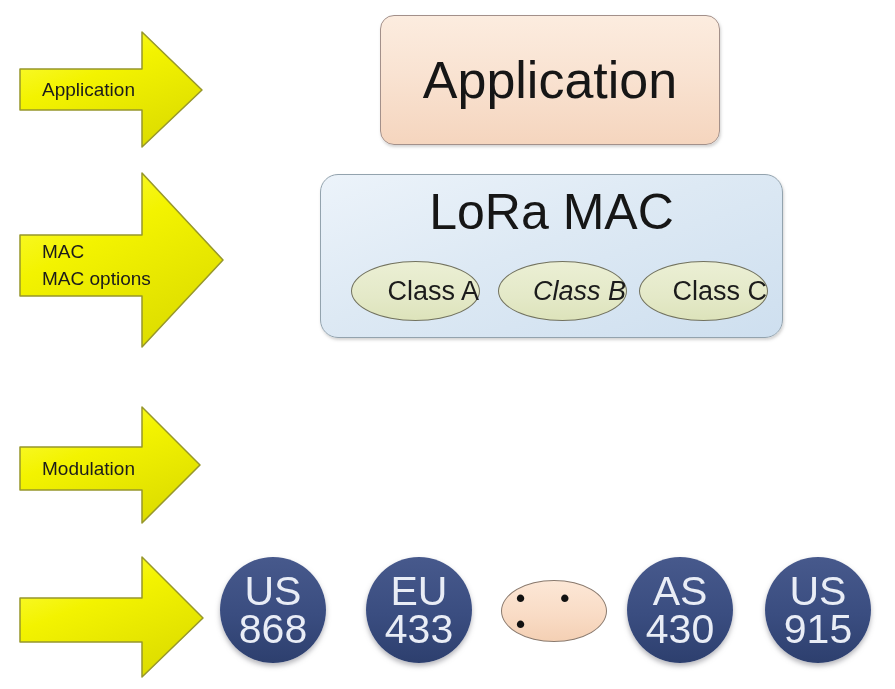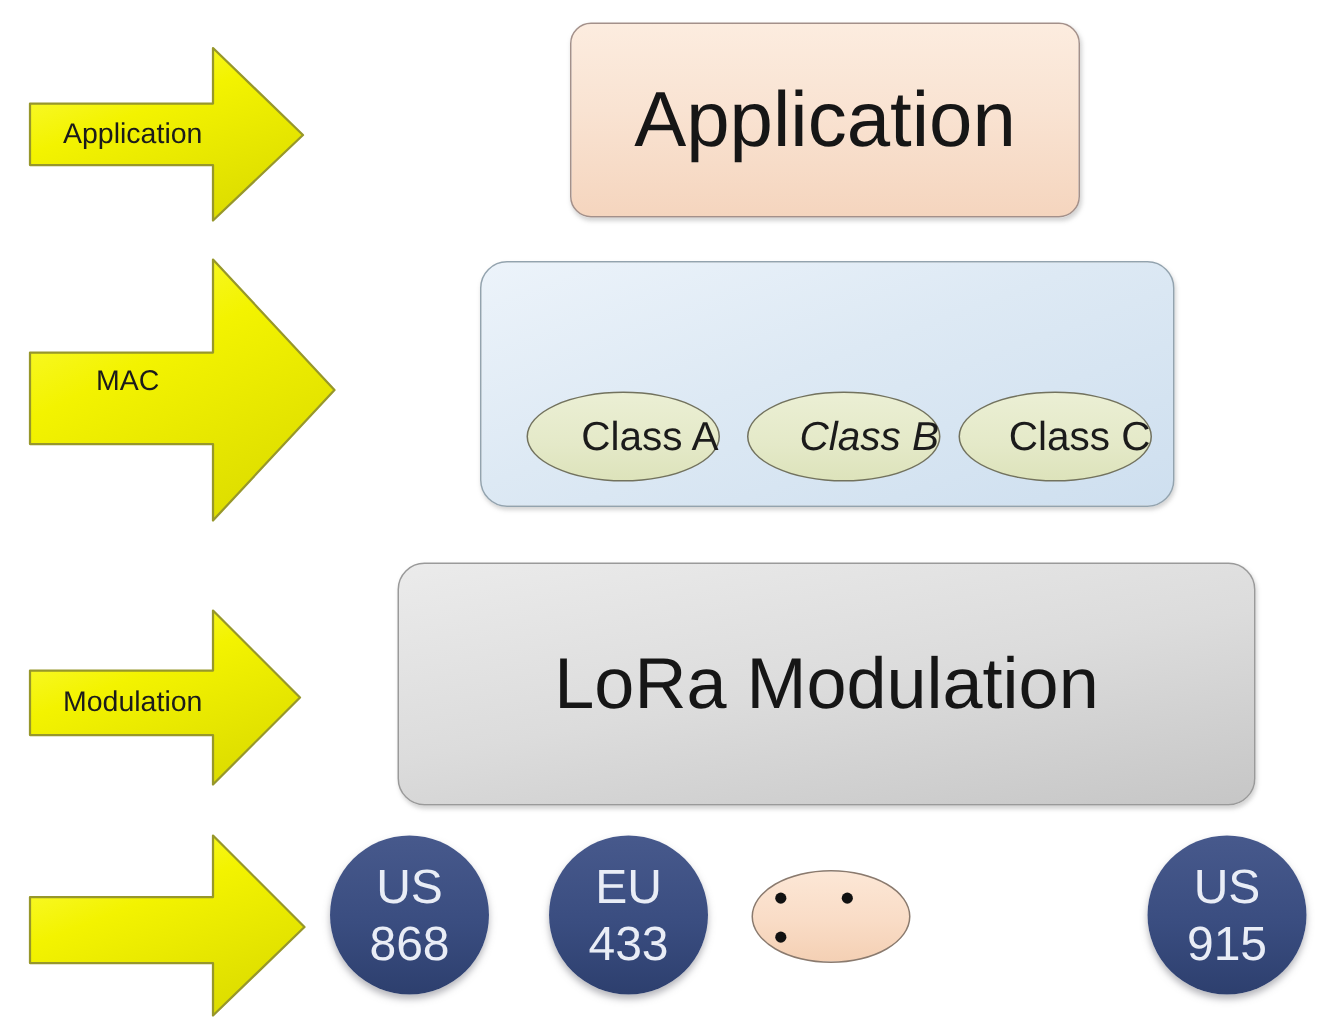--- a/index.html
+++ b/index.html
@@ -76,21 +76,21 @@
   
   .band-circle {
     position: absolute;
     width: 106px; height: 106px;
     border-radius: 50%;
     background: linear-gradient(180deg, #47598c 0%, #3a4d80 55%, #2d3f6e 100%);
     box-shadow: 0 3px 5px rgba(110,110,120,0.5);
     display: flex; flex-direction: column;
     align-items: center; justify-content: center;
     color: #e9edf6;
-    font-size: 32px; line-height: 38px;
+    font-size: 41px; line-height: 38px;
     text-align: center;
   }
   .dots-ellipse {
     position: absolute;
     left: 501px; top: 580px; width: 104px; height: 60px;
     border: 1.5px solid #8a7a6e;
     border-radius: 50%;
     background: linear-gradient(180deg, #fce7d6 0%, #f9dcc6 55%, #f4d0b4 100%);
     display: flex; align-items: center; justify-content: center;
   }
@@ -125,22 +125,23 @@
   <svg class="arrow-svg" style="left:18px; top:171px;" width="210" height="180">
     <defs>
       <linearGradient id="ag2" x1="0" y1="0" x2="0.6" y2="1">
         <stop offset="0" stop-color="#fdfd4a"></stop>
           <stop offset="0.45" stop-color="#f3f300"></stop>
           <stop offset="1" stop-color="#dede00"></stop>
       </linearGradient>
     </defs>
     <polygon points="2,64 124,64 124,2 205,89 124,176 124,125 2,125" fill="url(#ag2)" stroke="#97972b" stroke-width="1.5" stroke-linejoin="round"></polygon>
   </svg>
-  <div class="arrow-label" style="left:42px; top:222px; height:64px;margin-left:22px;">
+  <div class="arrow-label" style="left:42px; top:233px; height:64px;">
     <span>MAC</span>
+    <span>MAC options</span>
   </div>
 
   <svg class="arrow-svg" style="left:18px; top:405px;" width="186" height="122">
     <defs>
       <linearGradient id="ag3" x1="0" y1="0" x2="0.6" y2="1">
         <stop offset="0" stop-color="#fdfd4a"></stop>
           <stop offset="0.45" stop-color="#f3f300"></stop>
           <stop offset="1" stop-color="#dede00"></stop>
       </linearGradient>
     </defs>
@@ -159,44 +160,46 @@
       </linearGradient>
     </defs>
     <polygon points="2,43 124,43 124,2 185,63 124,122 124,87 2,87" fill="url(#ag4)" stroke="#97972b" stroke-width="1.5" stroke-linejoin="round"></polygon>
   </svg>
 
   <div class="layer-box app-box">
     <span class="title">Application</span>
   </div>
 
   <div class="layer-box mac-box">
+    <div class="mac-title">LoRa MAC</div>
     <div class="class-ellipse" style="left:30px; top:86px;">
       <span>Class A</span>
     </div>
     <div class="class-ellipse" style="left:177px; top:86px;font-style:italic;">
       <span>Class B</span>
     </div>
     <div class="class-ellipse" style="left:318px; top:86px;">
       <span>Class C</span>
     </div>
   </div>
 
-  <div class="layer-box mod-box">
-    <span class="title">LoRa Modulation</span>
-  </div>
 
   <div class="band-circle" style="left:220px; top:557px;">
     <span>US</span>
     <span>868</span>
   </div>
   <div class="band-circle" style="left:366px; top:557px;">
     <span>EU</span>
     <span>433</span>
   </div>
   <div class="dots-ellipse">
     <span class="dots">• • •</span>
   </div>
+  <div class="band-circle" style="left:627px; top:557px;">
+    <span>AS</span>
+    <span>430</span>
+  </div>
   <div class="band-circle" style="left:765px; top:557px;">
     <span>US</span>
     <span>915</span>
   </div>
 
 </div>
 
 </body></html>

